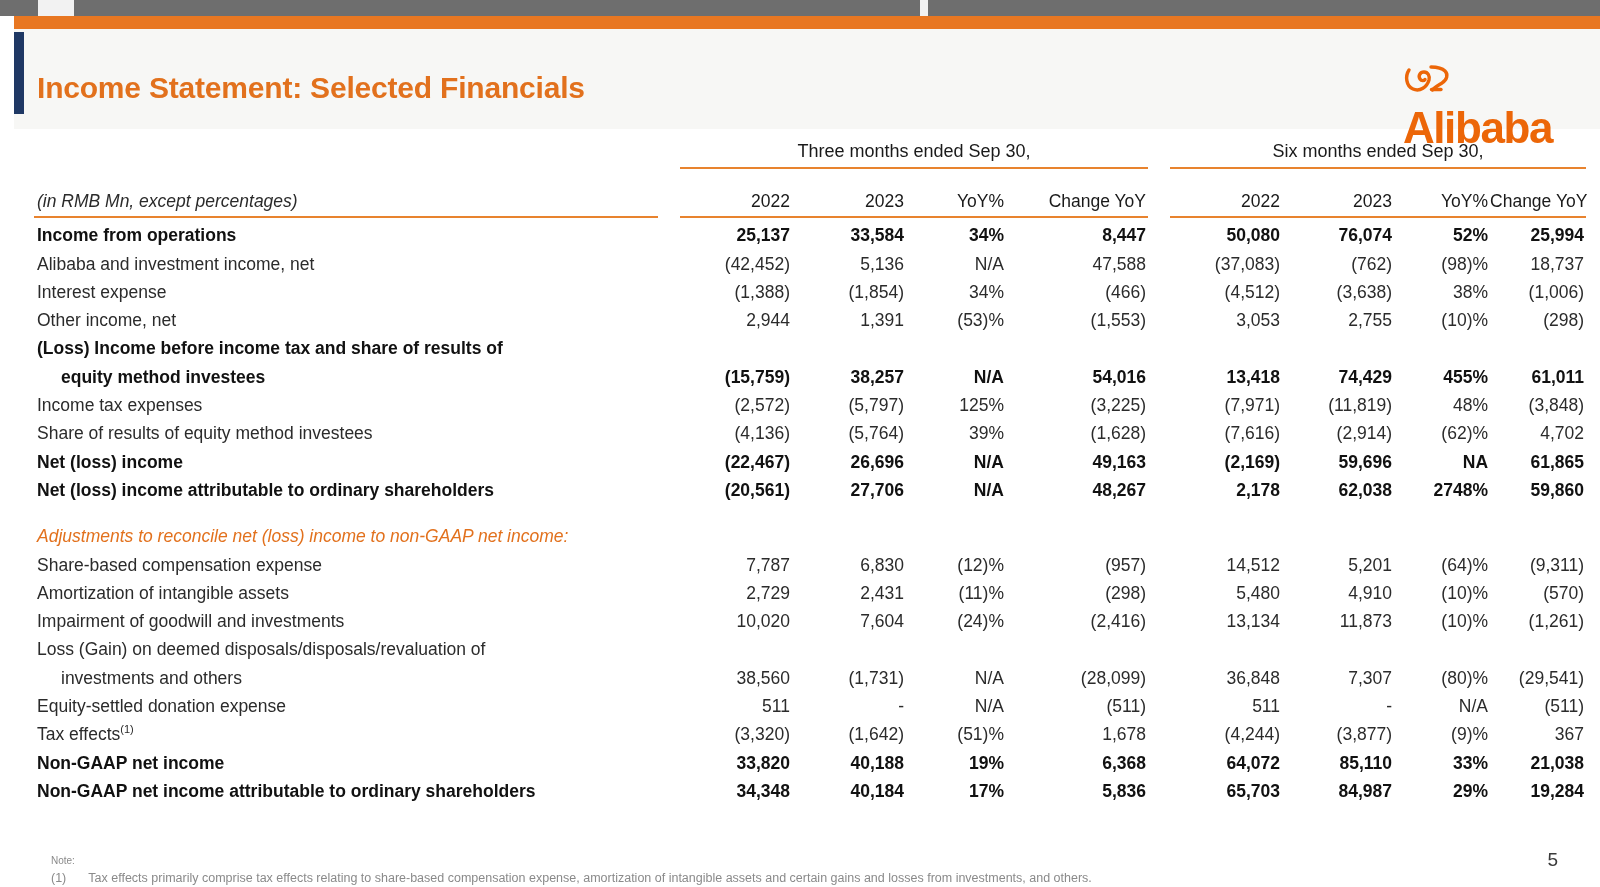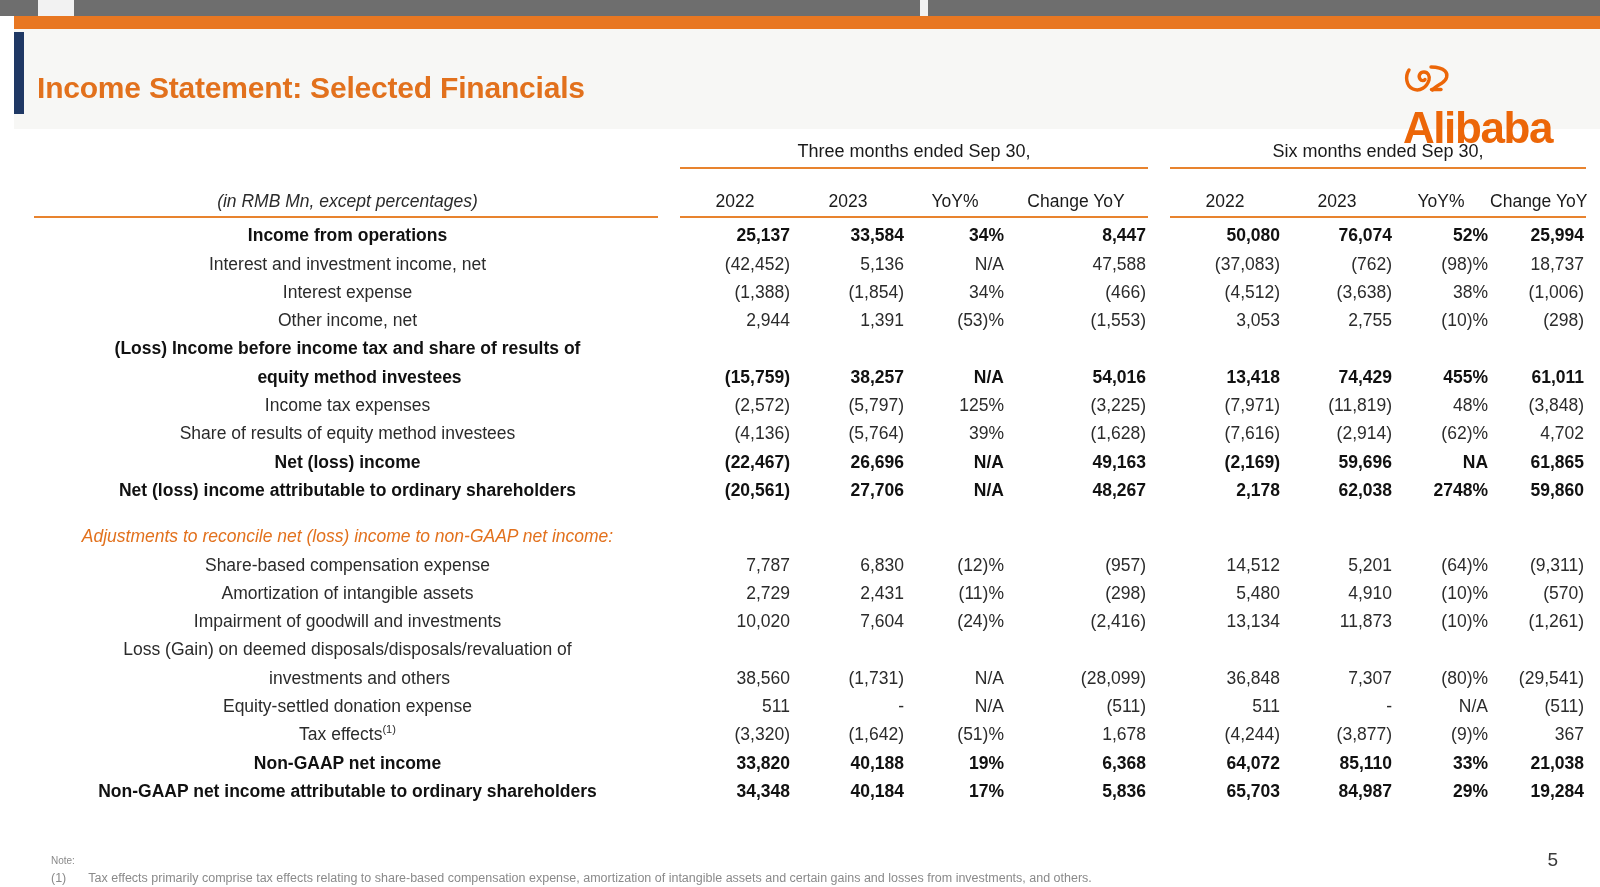--- a/index.html
+++ b/index.html
@@ -173,36 +173,36 @@
 
   
   .units {
     font-style: italic;
     font-size: 17.5px;
     color: #2b2b2b;
     padding-bottom: 2px !important;
     white-space: nowrap;
   }
   .yr {
-    text-align: center;
+    text-align: right;
     font-weight: bold;
     font-size: 17.5px;
     color: #1a1a1a;
     padding-bottom: 2px !important;
     padding-right: 2px !important;
     white-space: nowrap;
   }
 
   .hdr-rule td { height: 4px; padding: 0 !important; }
   .hdr-rule .rule-fill { height: 2.5px; }
 
   
   tr.data td { height: 28.3px; }
   .lbl {
-    text-align: center;
+    text-align: left;
     padding-left: 23px !important;
     white-space: nowrap;
     font-size: 17.5px;
   }
   .lbl.indent { padding-left: 47px !important; }
   .num {
     text-align: right;
     padding-right: 2px !important;
     white-space: nowrap;
     font-size: 17.5px;
@@ -361,21 +361,21 @@
               <td class="num">34%</td>
               <td class="num">8,447</td>
               <td></td>
               <td class="num">50,080</td>
               <td class="num">76,074</td>
               <td class="num">52%</td>
               <td class="num">25,994</td>
               <td></td>
             </tr>
             <tr class="data">
-              <td class="lbl">Interest and investment income, net</td>
+              <td class="lbl">Alibaba and investment income, net</td>
               <td></td>
               <td class="num">(42,452)</td>
               <td class="num">5,136</td>
               <td class="num">N/A</td>
               <td class="num">47,588</td>
               <td></td>
               <td class="num">(37,083)</td>
               <td class="num">(762)</td>
               <td class="num">(98)%</td>
               <td class="num">18,737</td>

